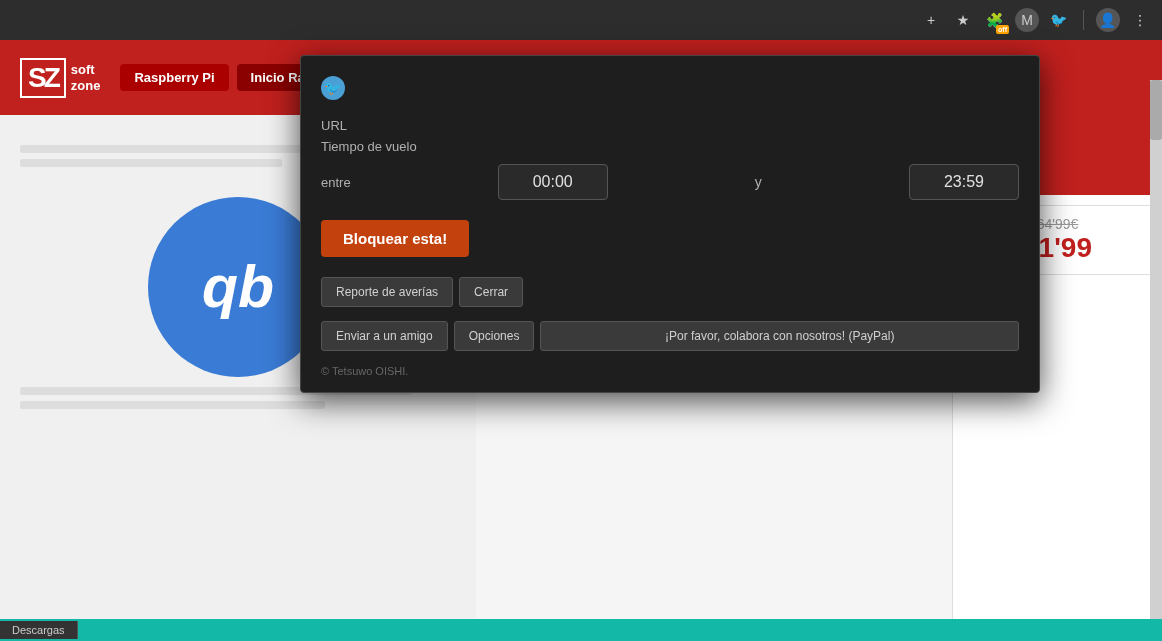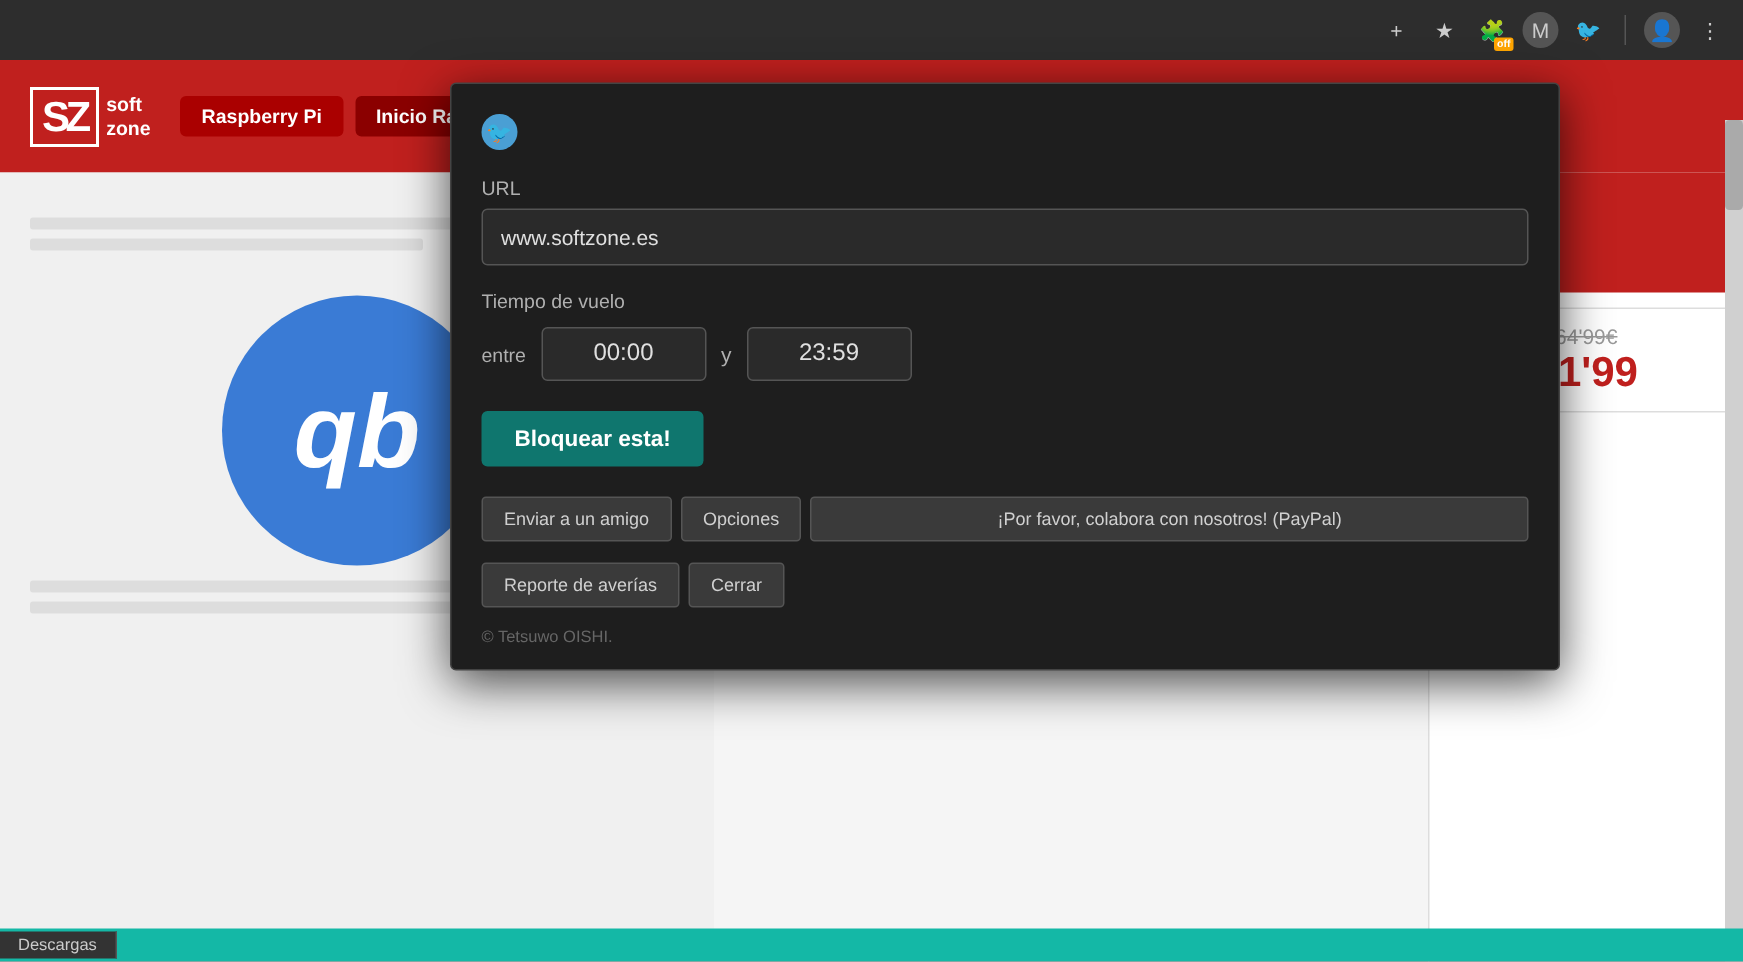--- a/index.html
+++ b/index.html
@@ -163,21 +163,21 @@
 
     .qb-circle {
       width: 180px;
       height: 180px;
       border-radius: 50%;
       background: #3a7bd5;
       display: flex;
       align-items: center;
       justify-content: center;
       color: white;
-      font-size: 69px;
+      font-size: 59px;
       font-weight: bold;
       font-style: italic;
     }
 
     .right-panel {
       width: 210px;
       background: #fff;
       border-left: 1px solid #ddd;
       padding: 10px;
     }
@@ -315,22 +315,23 @@
 
     .dialog-section-label {
       color: #b0b0b0;
       font-size: 13px;
       margin-bottom: 10px;
     }
 
     .time-row {
       display: flex;
       align-items: center;
-      gap: 10px;
+      gap: 0;
       margin-bottom: 20px;
+      justify-content: space-between;
     }
 
     .time-label {
       color: #b0b0b0;
       font-size: 13px;
     }
 
     .time-input {
       background: #2a2a2a;
       border: 1px solid #555;
@@ -342,21 +343,21 @@
       text-align: center;
       outline: none;
     }
 
     .time-separator {
       color: #b0b0b0;
       font-size: 14px;
     }
 
     .block-btn {
-      background: #0f766e;
+      background: #c2410c;
       color: white;
       font-size: 15px;
       font-weight: bold;
       padding: 10px 22px;
       border: none;
       border-radius: 4px;
       cursor: pointer;
       margin-bottom: 20px;
       display: block;
     }
@@ -507,41 +508,40 @@
 <div class="modal-overlay">
   <div class="blocker-dialog">
     
     
     <div class="dialog-header">
       <div class="dialog-icon">🐦</div>
     </div>
 
     
     <div class="dialog-field-label">URL</div>
-    <input class="dialog-url-input" type="text" value="www.softzone.es" style="">
 
     
     <div class="dialog-section-label">Tiempo de vuelo</div>
     <div class="time-row">
       <span class="time-label">entre</span>
       <input class="time-input" type="text" value="00:00" style="">
       <span class="time-separator">y</span>
       <input class="time-input" type="text" value="23:59" style="">
     </div>
 
     
     <button class="block-btn">Bloquear esta!</button>
 
     
     <div class="dialog-actions">
+      <button class="action-btn">Reporte de averías</button>
+      <button class="action-btn">Cerrar</button>
+    </div>
+    <div class="dialog-actions">
       <button class="action-btn">Enviar a un amigo</button>
       <button class="action-btn">Opciones</button>
       <button class="action-btn wide">¡Por favor, colabora con nosotros! (PayPal)</button>
     </div>
-    <div class="dialog-actions">
-      <button class="action-btn">Reporte de averías</button>
-      <button class="action-btn">Cerrar</button>
-    </div>
 
     
     <div class="dialog-footer">© Tetsuwo OISHI.</div>
   </div>
 </div>
 
 </body></html>

